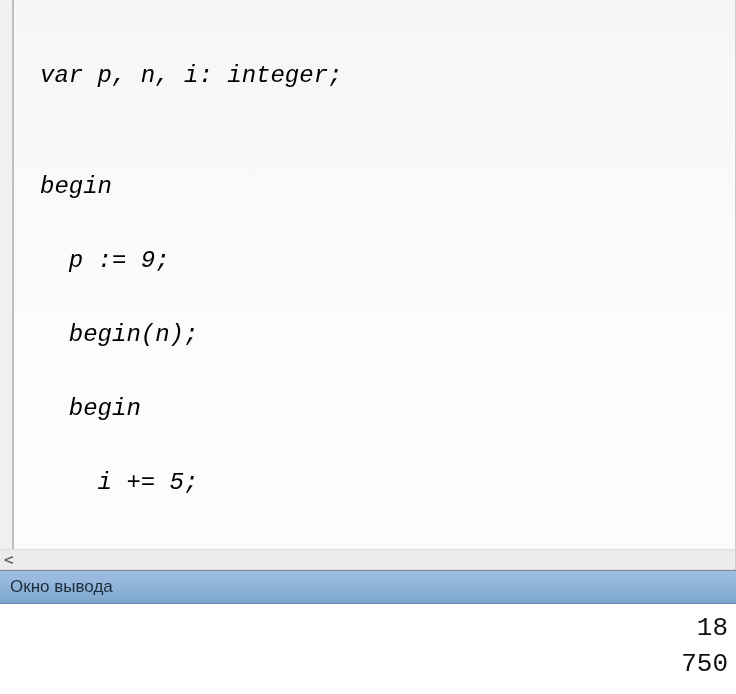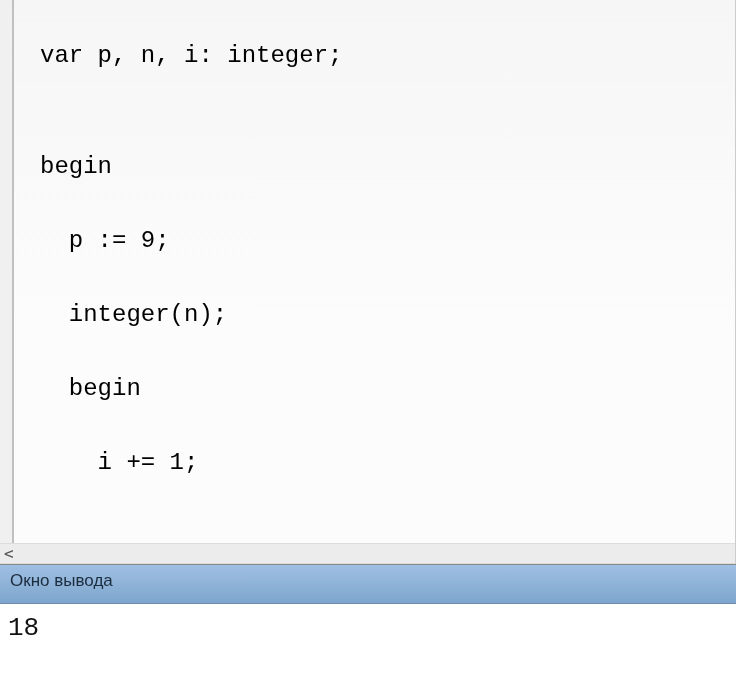--- a/index.html
+++ b/index.html
@@ -24,26 +24,27 @@
     flex-direction: column;
     min-height: 0;
     border-right: 1px solid #ccc;
   }
   .editor {
     flex: 1 1 auto;
     background: #fefefe;
     background-image: linear-gradient(#f6f6f6, #fcfcfc 60%);
     font-size: 24px;
     line-height: 37px;
-    padding: 0 0 8px 26px;
+    padding: 20px 0 8px 26px;
     white-space: pre;
     color: #000;
     border-left: 2px solid #c0c0c0;
     margin-left: 12px;
     overflow: hidden;
+    font-style: italic;
   }
   .scroll-left-btn {
     height: 24px;
     background: #ececec;
     border-top: 1px solid #ddd;
     border-bottom: 1px solid #ddd;
     display: flex;
     align-items: center;
     padding-left: 4px;
     font-family: monospace;
@@ -52,58 +53,60 @@
     user-select: none;
   }
   .output-panel {
     border-top: 1px solid #888;
   }
   .output-title {
     background: linear-gradient(#9fbfe3, #7ea6cc);
     color: #1c2c3d;
     font-family: Tahoma, Verdana, sans-serif;
     font-size: 17px;
-    padding: 6px 10px 12px 10px;
+    padding: 6px 10px 6px 10px;
     border-bottom: 1px solid #6d8aad;
   }
   .output-body {
     background: #ffffff;
     font-family: "Courier New", monospace;
     font-size: 26px;
     line-height: 36px;
     padding: 6px 8px 10px 8px;
     color: #111;
     min-height: 74px;
+    text-align: right;
   }
   .code-line { display: block; }
 </style>
 </head>
 <body>
 
 <div class="app">
 
   <div class="editor-wrap">
     <div class="editor">
 <span class="code-line">var p, n, i: integer;</span>
 <span class="code-line"></span>
 <span class="code-line">begin</span>
 <span class="code-line">  p := 9;</span>
-<span class="code-line">  integer(n);</span>
+<span class="code-line">  begin(n);</span>
 <span class="code-line">  begin</span>
-<span class="code-line">    i += 1;</span>
+<span class="code-line">    i += 5;</span>
 
 
 
 
     </div>
     <div class="scroll-left-btn">
       <span>&lt;</span>
     </div>
   </div>
 
   <div class="output-panel">
     <div class="output-title">Окно вывода</div>
     <div class="output-body">
       <div>18</div>
+      <div>750</div>
     </div>
   </div>
 
 </div>
 
 </body></html>

